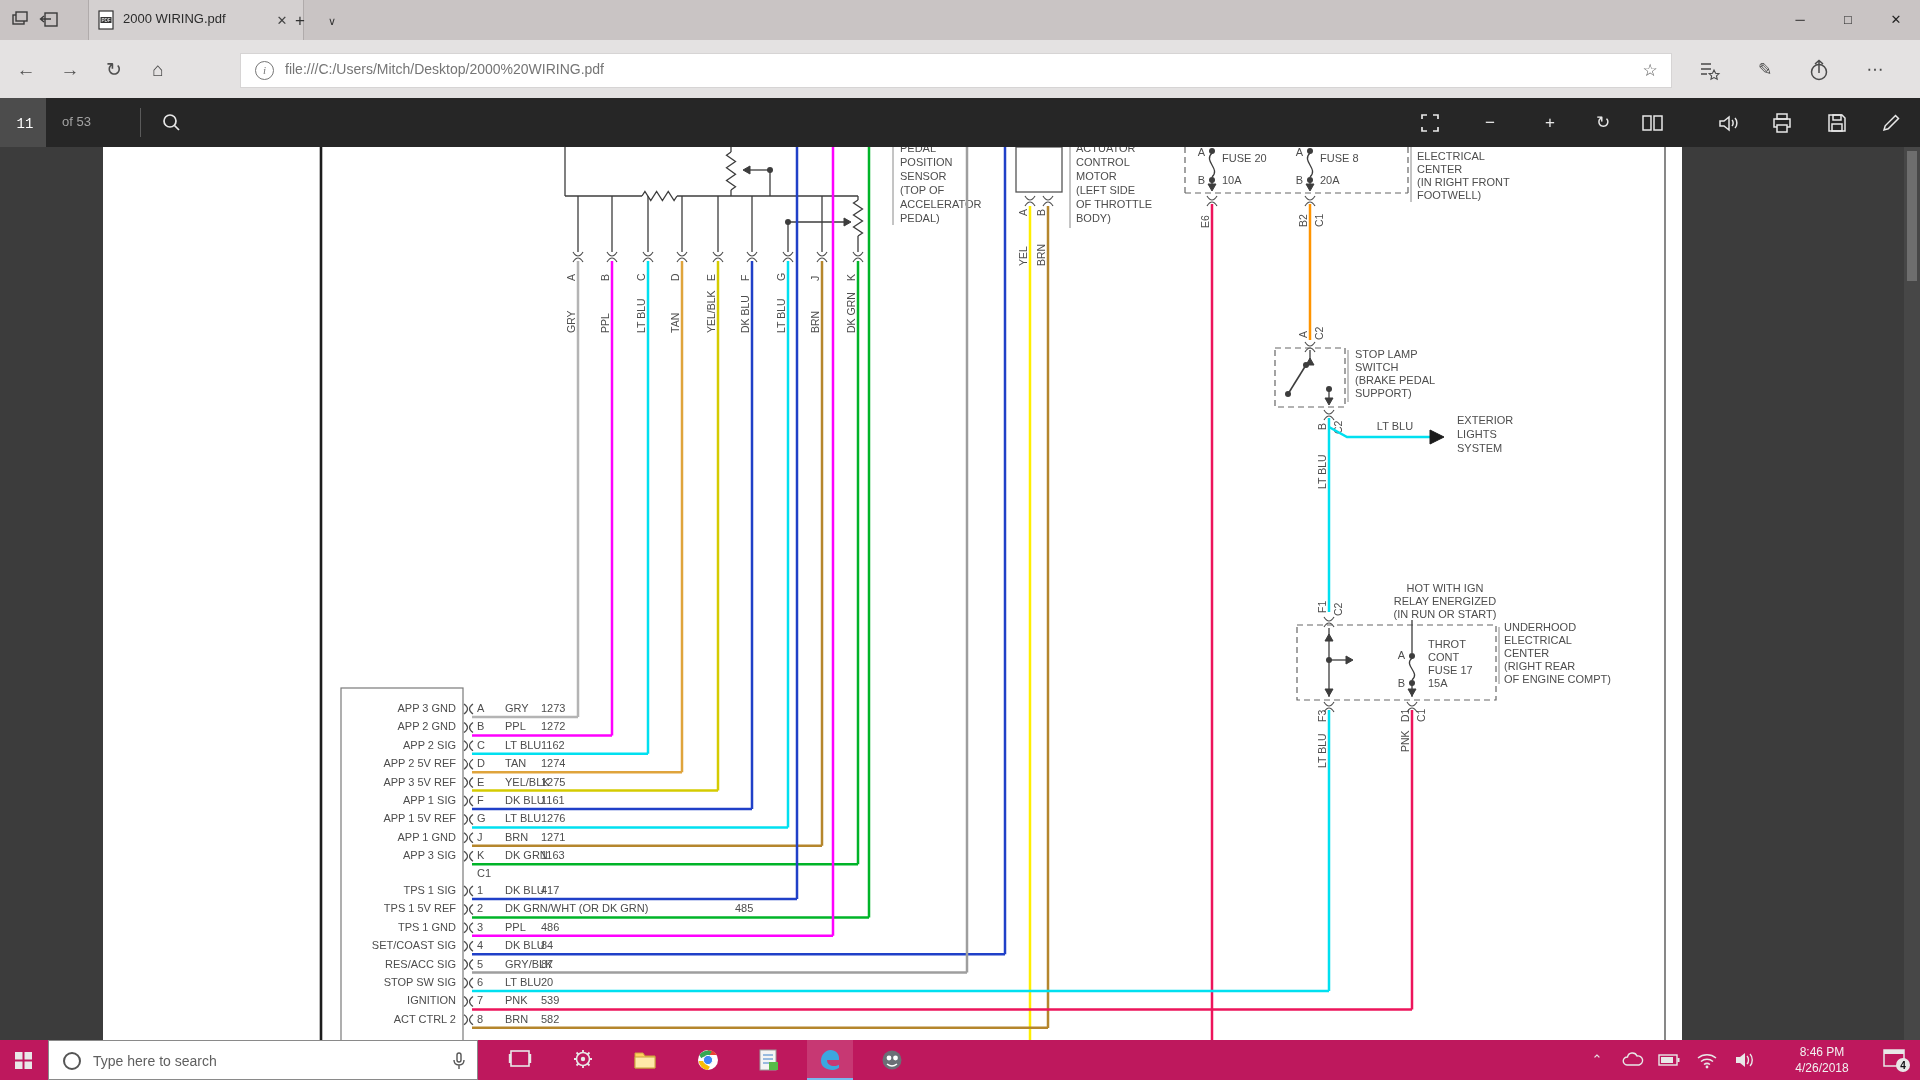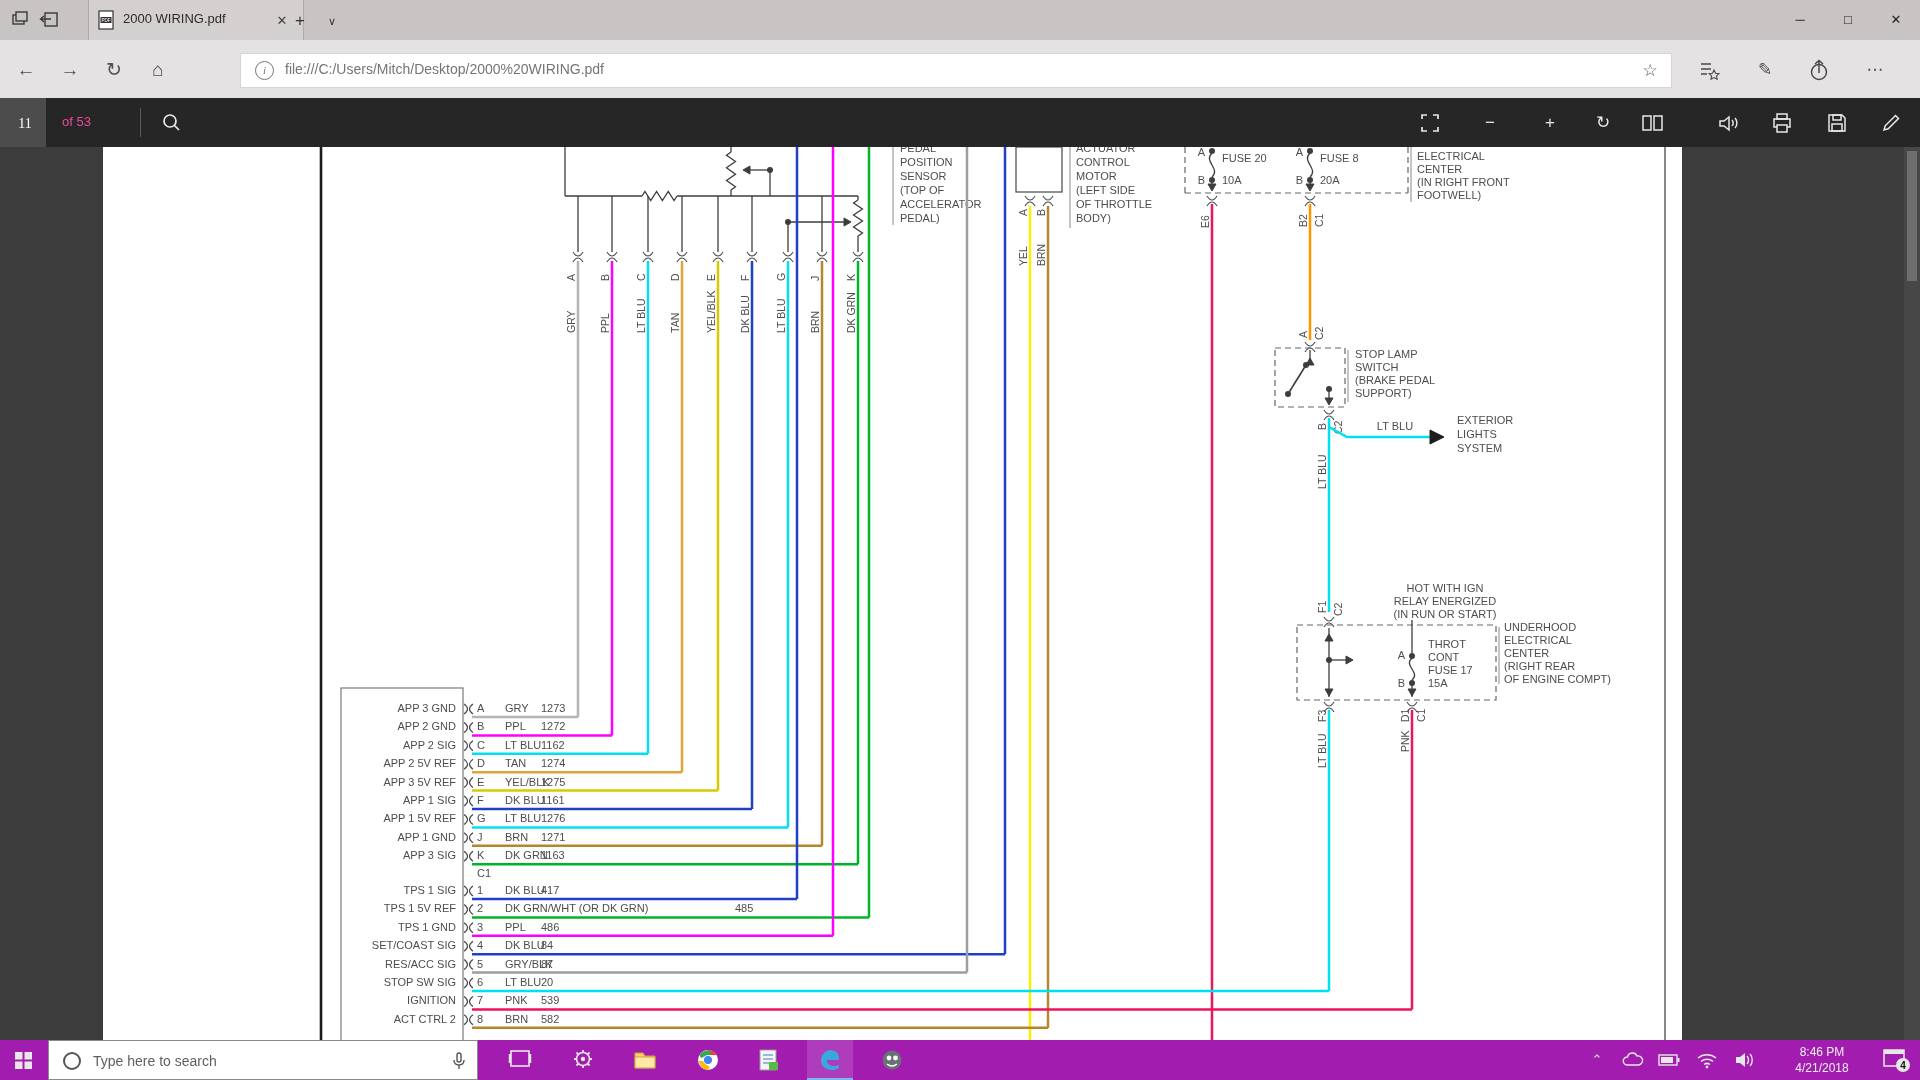--- a/index.html
+++ b/index.html
@@ -20,30 +20,30 @@
   .navic{top:16px;width:28px;height:28px;color:#4f4f4f;font-size:19px;line-height:28px;text-align:center;}
   #urlbox{left:240px;top:13px;width:1430px;height:33px;background:#ffffff;border:1px solid #d6d4d4;}
   #info-ic{left:14px;top:7px;width:17px;height:17px;border:1.4px solid #767676;border-radius:50%;
     color:#767676;font-size:11px;text-align:center;line-height:17px;font-style:italic;font-family:"Liberation Serif",serif;}
   #urltext{left:44px;top:7px;font-size:14px;color:#757575;white-space:nowrap;}
   #star{left:1396px;top:4px;width:26px;height:26px;font-size:17px;color:#555;text-align:center;line-height:26px;}
   .addric{top:15px;width:30px;height:30px;color:#4a4a4a;font-size:17px;text-align:center;line-height:30px;}
   
   #pdftb{left:0;top:98px;width:1920px;height:49px;background:#262626;}
   #pagebox{left:0;top:0;width:46px;height:49px;background:#4c4c4c;}
-  #pageinput{width:46px;height:49px;background:transparent;border:none;color:#fff;font-size:14px;text-align:center;font-family:Liberation Serif, serif;}
-  #ofpages{left:62px;top:16px;font-size:13px;color:#ec4899;}
+  #pageinput{width:46px;height:49px;background:transparent;border:none;color:#fff;font-size:14px;text-align:center;font-family:Liberation Mono, monospace;}
+  #ofpages{left:62px;top:16px;font-size:13px;color:#a3a3a3;}
   #tbdiv1{left:140px;top:10px;width:1px;height:29px;background:#5a5a5a;}
   .tbic{top:12px;width:26px;height:26px;color:#e8e8e8;font-size:17px;text-align:center;line-height:26px;}
   
   #content{left:0;top:147px;width:1920px;height:893px;background:#3c3c3c;}
   #scrollbar{left:1904px;top:147px;width:16px;height:893px;background:#474747;}
   #scrollthumb{left:3px;top:4px;width:10px;height:130px;background:#6e6e6e;}
   
-  #taskbar{left:0;top:1040px;width:1920px;height:40px;background:#a21caf;}
+  #taskbar{left:0;top:1040px;width:1920px;height:40px;background:#be185d;}
   #startbtn{left:0;top:0;width:48px;height:40px;}
   #searchbox{left:48px;top:0;width:430px;height:40px;background:#ffffff;border:1px solid #8a8a8a;box-sizing:border-box;}
   #cortana{left:14px;top:11px;width:18px;height:18px;border:2px solid #555;border-radius:50%;box-sizing:border-box;}
   #searchinput{position:absolute;left:42px;top:0px;width:340px;height:38px;border:none;outline:none;font-size:14px;color:#333;font-family:"Liberation Sans",sans-serif;background:transparent;}
   #searchinput::placeholder{color:#5f5f5f;opacity:1;}
   .tkslot{top:0;width:46px;height:40px;}
   .tkslot svg{position:absolute;left:11px;top:8px;}
   #edge-slot{background:rgba(255,255,255,.14);border-bottom:2px solid #76b9ed;box-sizing:border-box;}
   .trayic{top:0;width:34px;height:40px;color:#e8e8e8;font-size:13px;text-align:center;line-height:40px;}
   #clock{left:1778px;top:4px;width:88px;height:34px;color:#f2f2f2;font-size:12px;text-align:center;line-height:16px;}
@@ -593,21 +593,21 @@
       </svg>
   </div>
   <div class="abs trayic" style="left:1728px">
     <svg width="24" height="18" style="margin-top:11px">
         <path d="M3 6v6h4l5 4V2L7 6z" fill="#e8e8e8"></path>
         <path d="M14 5c2 2 2 6 0 8 M17 3c3 3 3 9 0 12" fill="none" stroke="#e8e8e8" stroke-width="1.4"></path>
       </svg>
   </div>
   <div id="clock" class="abs">
     <div>8:46 PM</div>
-    <div>4/21/2018</div>
+    <div>4/26/2018</div>
   </div>
   <div id="actioncenter" class="abs">
     <svg width="44" height="40">
         <rect x="12" y="10" width="20" height="16" fill="none" stroke="#e8e8e8" stroke-width="1.5"></rect>
         <rect x="12" y="10" width="20" height="4" fill="#e8e8e8"></rect>
         <circle cx="31" cy="25" r="7" fill="#e8e8e8"></circle>
         <text x="31" y="28.5" font-size="10" font-weight="bold" fill="#101014" text-anchor="middle" font-family="Liberation Sans,sans-serif">4</text>
       </svg>
   </div>
 </div>

